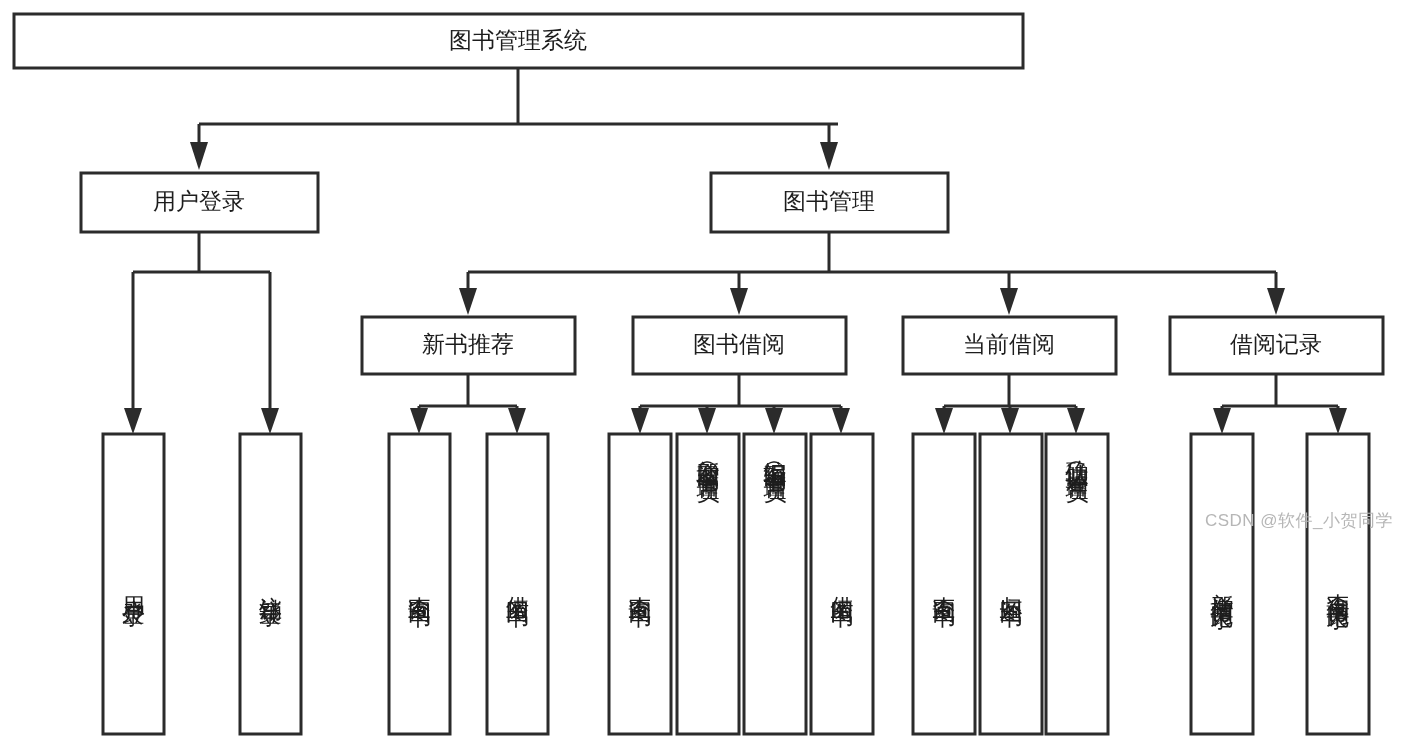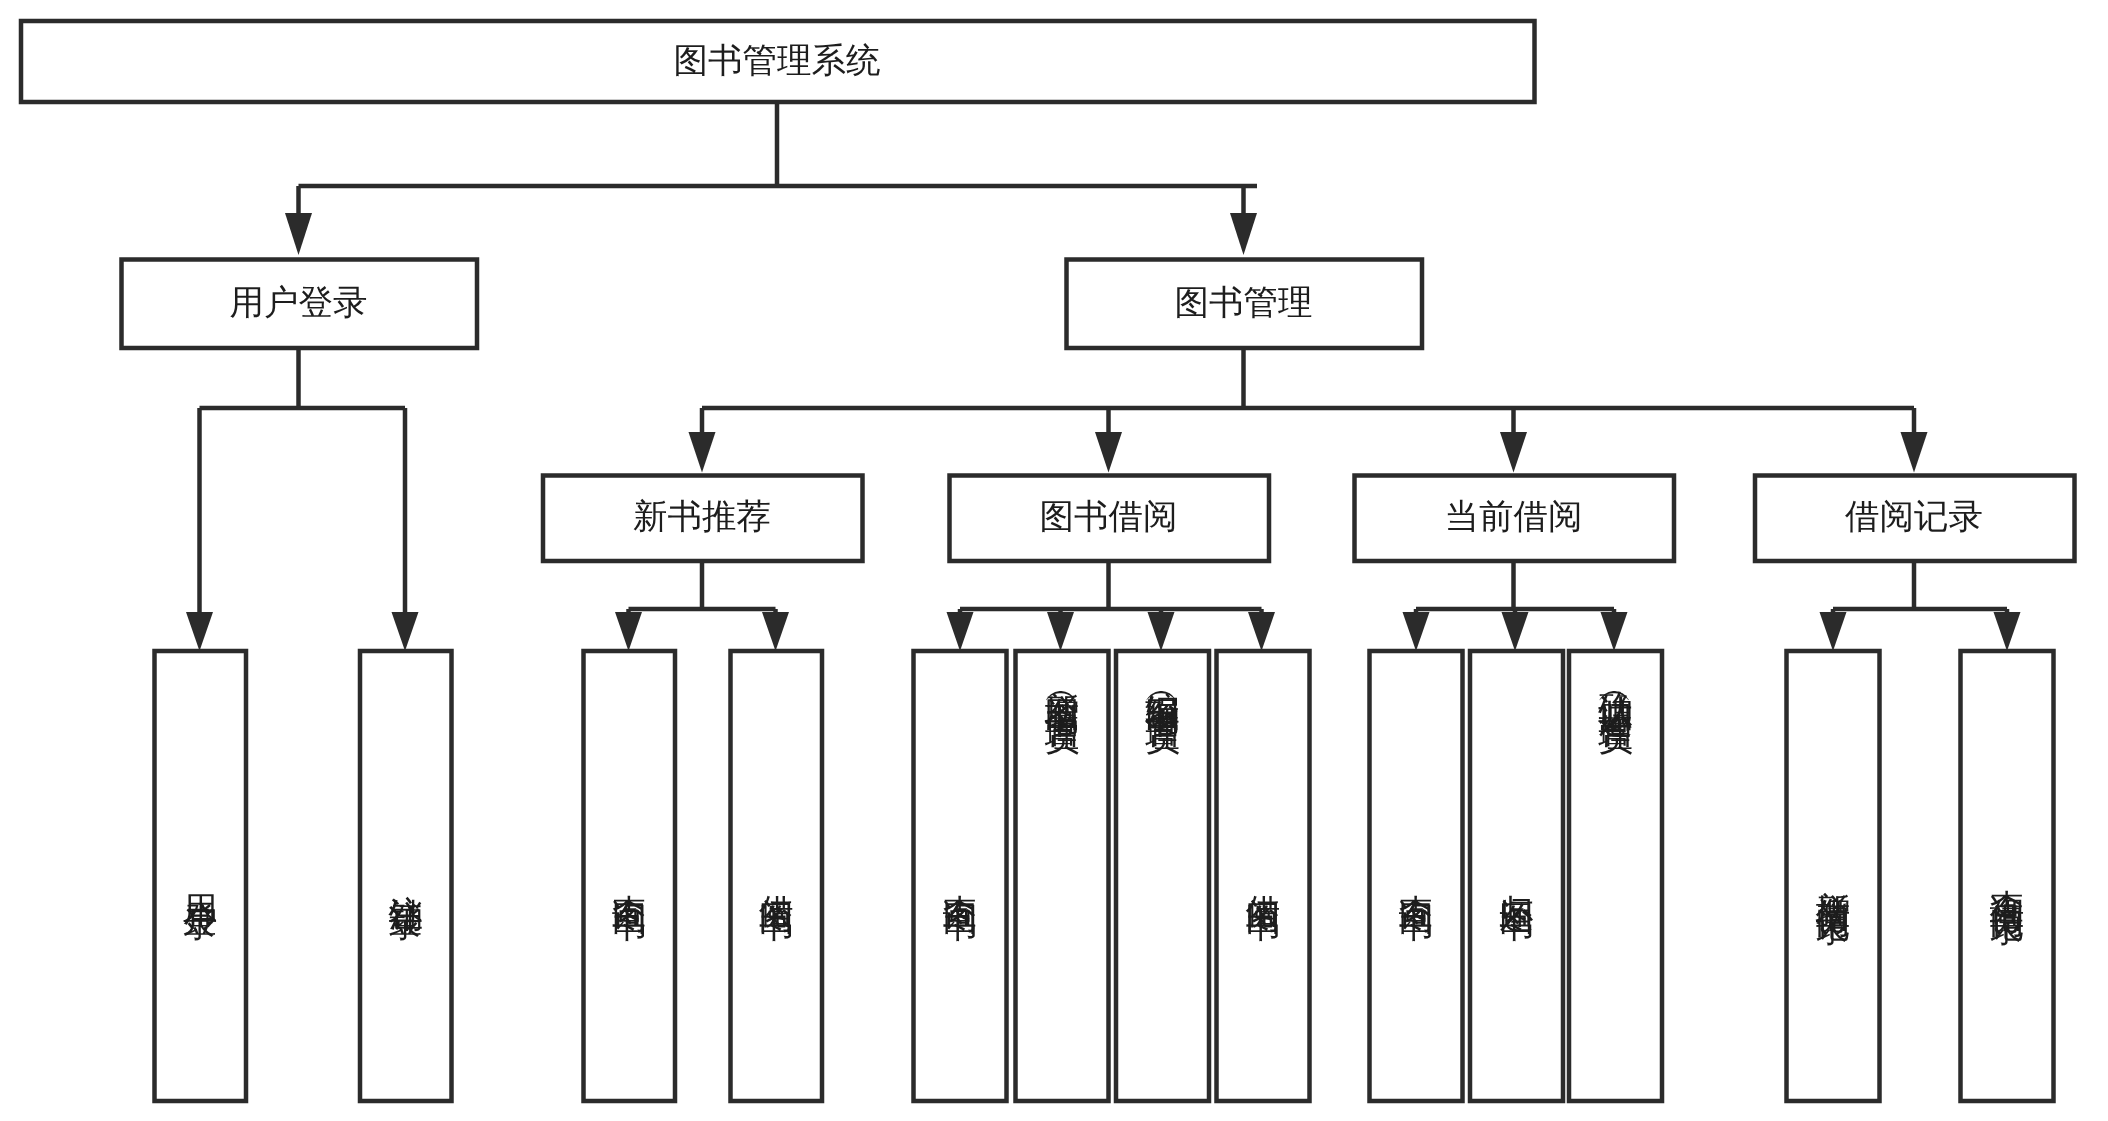--- a/index.html
+++ b/index.html
@@ -248,14 +248,15 @@
     <span class="leaf-label">确认归还（管理员）</span>
   </div>
 
   <div class="leaf-label-wrap" style="left:1191px; top:434px; width:62px; height:300px;">
     <span class="leaf-label">新增借阅记录</span>
   </div>
   <div class="leaf-label-wrap" style="left:1307px; top:434px; width:62px; height:300px;">
     <span class="leaf-label">查询借阅记录</span>
   </div>
 
+  <div class="watermark">CSDN @软件_小贺同学</div>
 
 </div>
 
 </body></html>

